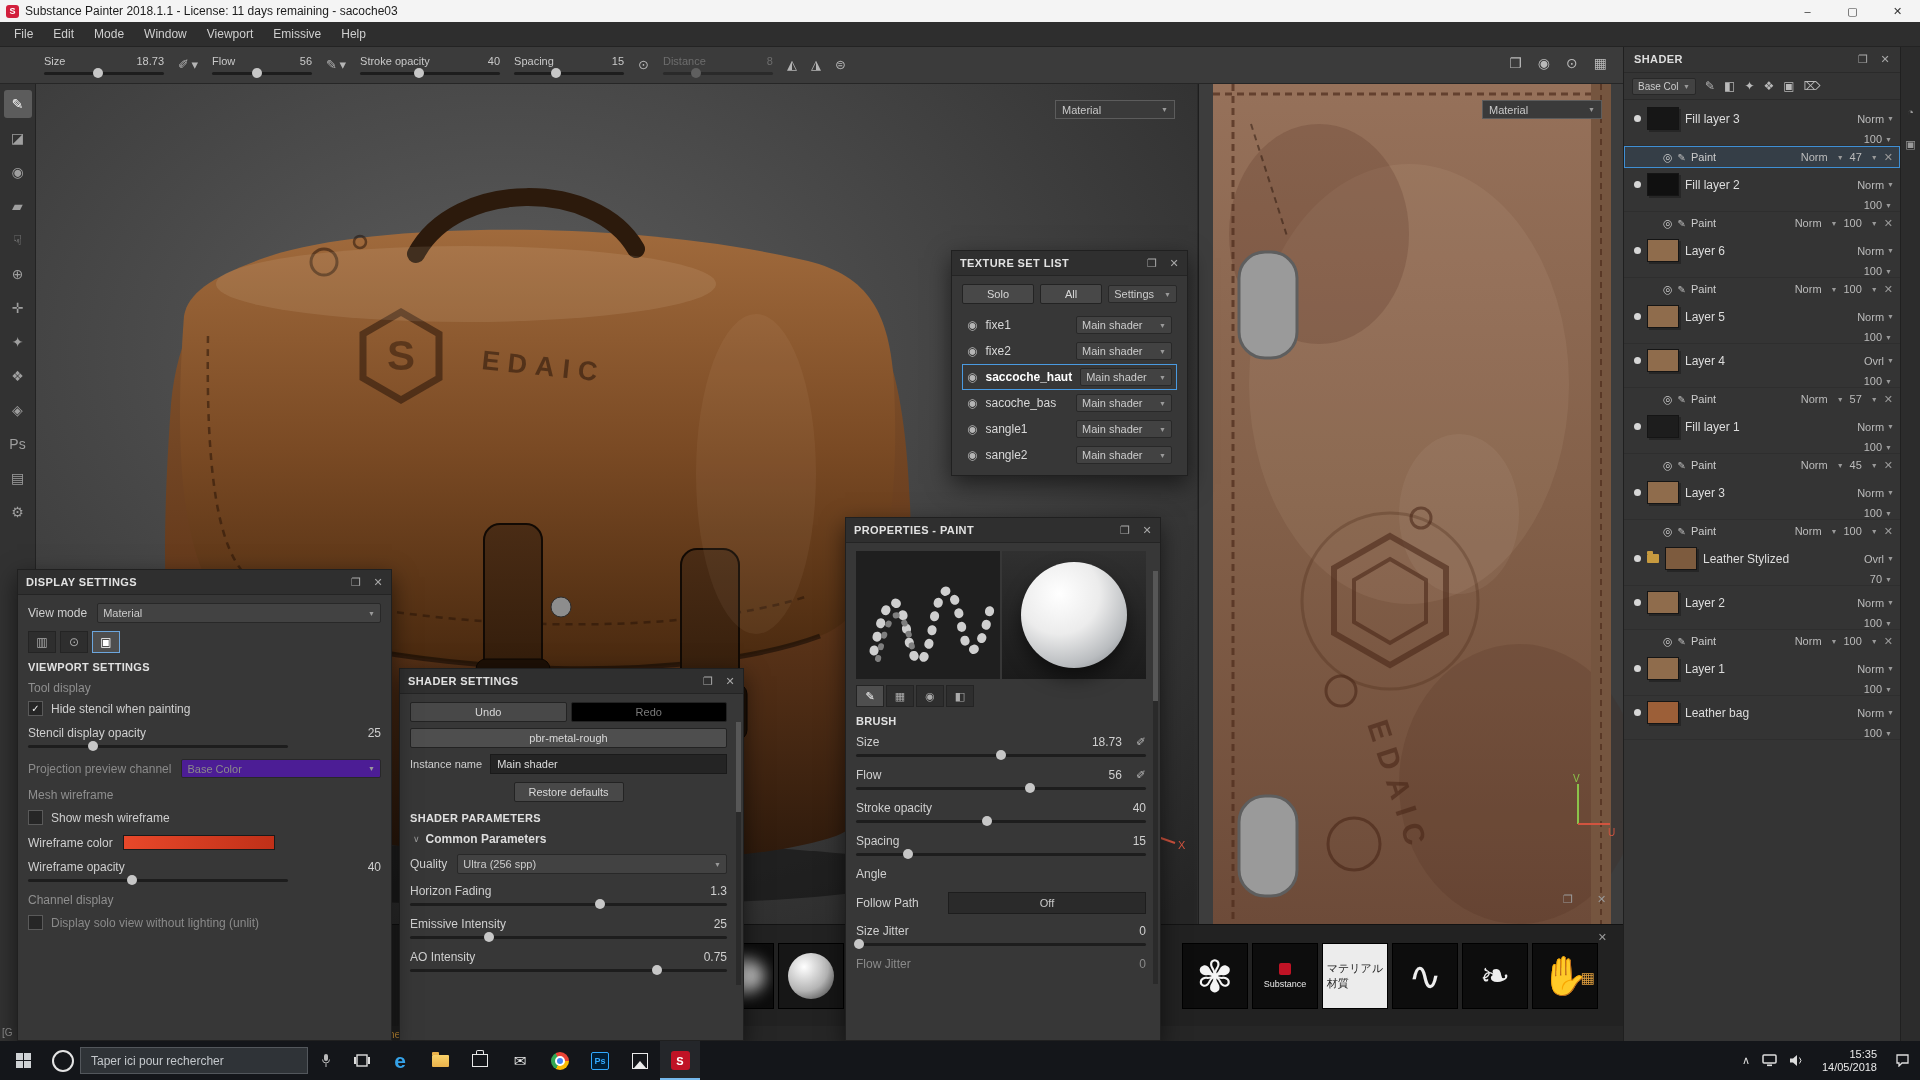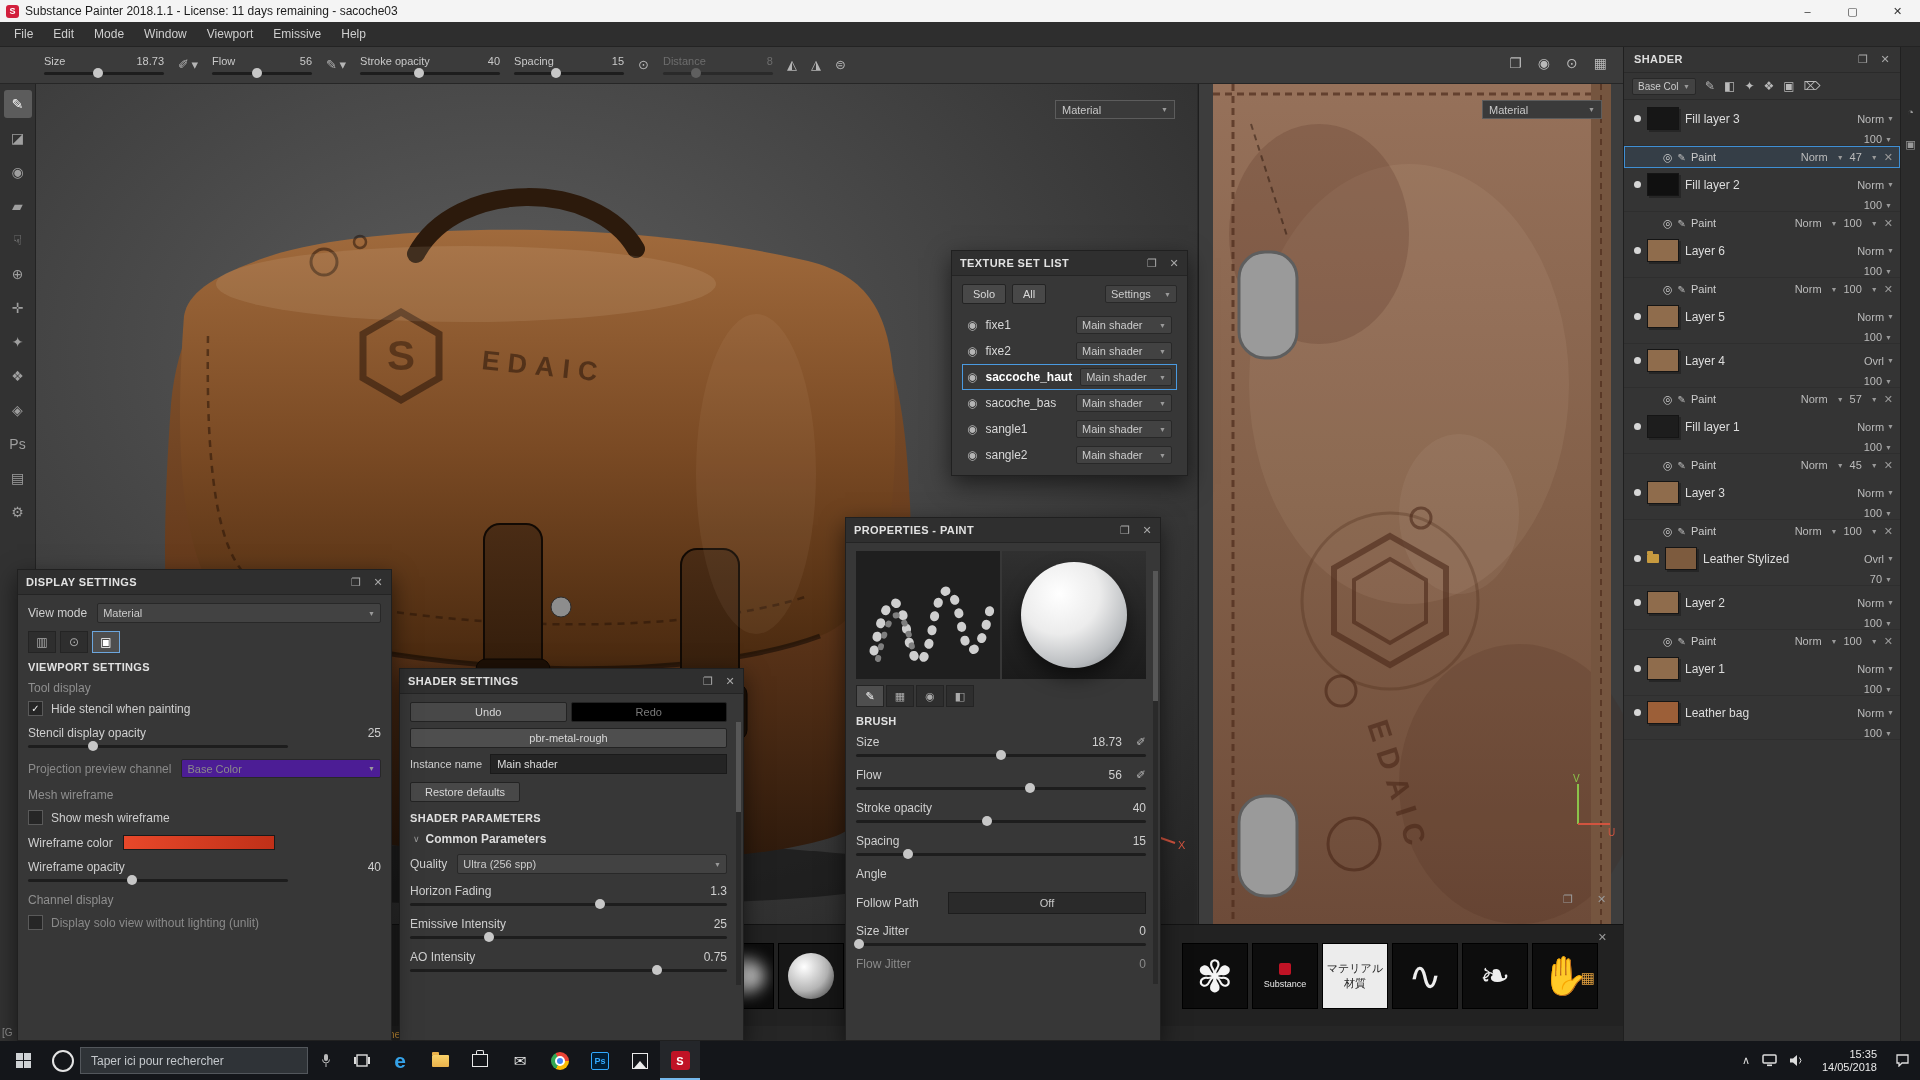--- a/index.html
+++ b/index.html
@@ -59,21 +59,21 @@
   .tile.ring::after{content:"";width:42px;height:42px;border-radius:50%;background:radial-gradient(circle,#101010 30%,#d8d8d8 42%,#8a8a8a 52%,#0d0d0d 72%)}
   .tile.cloud::after{content:"";width:46px;height:34px;border-radius:50%;background:#cfcfcf;filter:blur(8px)}
   .tile.sphere{background:#161616}
   .tile.sphere::after{content:"";width:46px;height:46px;border-radius:50%;background:radial-gradient(circle at 35% 30%,#fff,#b5b5b5 55%,#2f2f2f 100%)}
   .tile.streak::after{content:"";position:absolute;inset:10px;background:repeating-linear-gradient(65deg,transparent 0 4px,#b9b9b9 4px 6px,transparent 6px 11px)}
   .tile.spray::after{content:"";width:46px;height:46px;border-radius:50%;background-image:radial-gradient(#d8d8d8 1.2px,transparent 1.8px);background-size:7px 7px}
   .tile.flower{font-size:44px;color:#f4f4f4}
   .tile.substance{flex-direction:column;gap:4px}
   .tile.substance .slogo{width:12px;height:12px;background:#c01325;border-radius:2px}
   .tile.substance .slab{font-size:9px;color:#e8e8e8}
-  .tile.jp{background:#ececec;color:#1d1d1d;font-size:11px;text-align:center;white-space:pre-line;line-height:1.35}
+  .tile.jp{background:#ececec;color:#1d1d1d;font-size:11px;white-space:pre-line;line-height:1.35}
   .tile.curve{font-size:40px}
   .tile.wing{font-size:36px}
   .tile.hand{font-size:38px}
   #shelf-grid-icon{position:absolute;right:28px;top:44px;color:#e09f3e;font-size:15px}
   #shelf-close{position:absolute;right:16px;top:6px;color:#9a9a9a;font-size:11px}
   #dockbar{position:absolute;left:1563px;top:893px;display:flex;gap:24px;color:#9a9a9a;font-size:11px;z-index:2}
 
   
   #statusbar{position:absolute;left:36px;top:1026px;width:1587px;height:15px;background:#262626;display:flex;align-items:center;
              padding-left:150px;box-sizing:border-box;font-size:11px;white-space:nowrap;overflow:hidden;z-index:1}
@@ -100,21 +100,21 @@
   .cbrow{display:flex;align-items:center;gap:8px;font-size:12px;color:#cfcfcf}
   .prow{display:flex;align-items:center;font-size:12px;color:#cfcfcf}
   .sect{font-size:11px;font-weight:bold;color:#e0e0e0;letter-spacing:.3px}
   .graylbl{color:#8f8f8f}
   .vsb{position:absolute;right:2px;top:28px;bottom:6px;width:5px;background:#2a2a2a}
   .vsb i{position:absolute;top:0;height:130px;width:5px;background:#575757}
 
   
   #texture-set-panel{left:951px;top:250px;width:237px;height:226px}
   .tsbtns{display:flex;align-items:center;gap:6px;margin-bottom:8px}
-  .tsbtns .btn{padding:0 10px}
+  .tsbtns .btn{padding:0 24px}
   .tsrow{display:flex;align-items:center;gap:8px;height:26px;border:1px solid transparent;box-sizing:border-box;padding:0 4px}
   .tsrow.sel{border-color:#4a9ae0}
   .tsrow .rad{color:#b5b5b5;font-size:12px}
   .tsrow .tsname{font-size:12px;color:#d8d8d8}
   .tsrow.sel .tsname{color:#fff;font-weight:bold}
   .tsrow .ldd{margin-left:auto;width:96px}
 
   
   #properties-panel{left:845px;top:517px;width:316px;height:524px}
   .pprev{display:flex;gap:2px;margin-bottom:6px}
@@ -627,21 +627,21 @@
         <span class="btn">Undo</span>
         <span class="btn dis">Redo</span>
       </div>
       <div class="row2">
         <span class="btn" style="background:#4e4e4e">pbr-metal-rough</span>
       </div>
       <div class="prow" style="margin-bottom:8px;gap:8px">
         <span style="font-size:11px">Instance name</span>
         <span class="field" style="flex:1">Main shader</span>
       </div>
-      <div class="prow" style="justify-content:flex-start;margin-bottom:10px">
+      <div class="prow" style="justify-content:center;margin-bottom:10px">
         <span class="btn" style="width:110px">Restore defaults</span>
       </div>
       <div class="sect" style="margin-bottom:8px">SHADER PARAMETERS</div>
       <div class="prow" style="margin-bottom:8px;gap:6px">
         <i class="chev" style="font-size:9px">∨</i>
         <span style="font-weight:bold;font-size:12px;color:#ddd">Common Parameters</span>
       </div>
       <div class="prow" style="margin-bottom:10px;gap:10px">
         <span style="font-size:12px">Quality</span>
         <span class="ldd" style="flex:1;height:20px">

